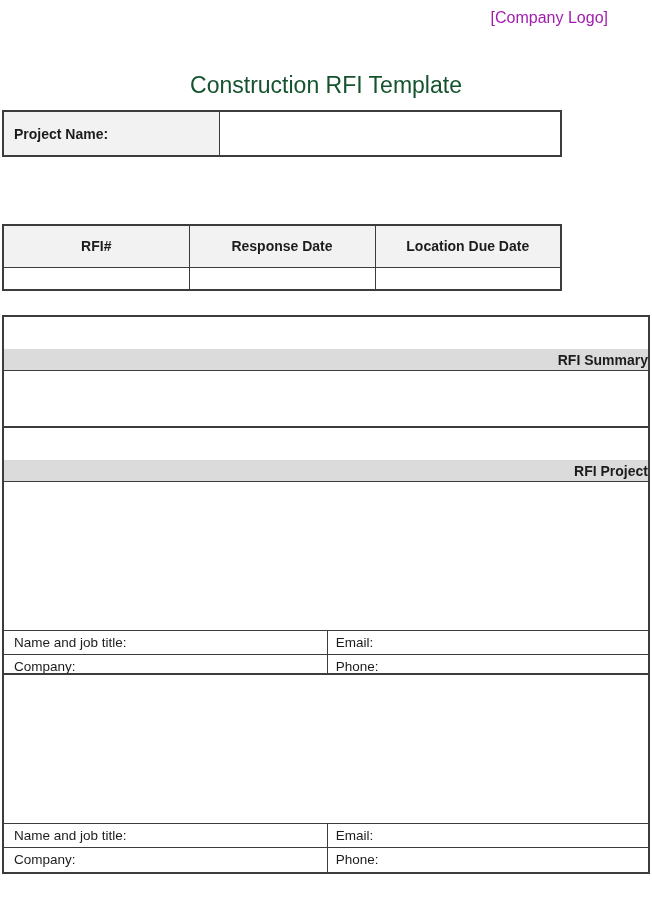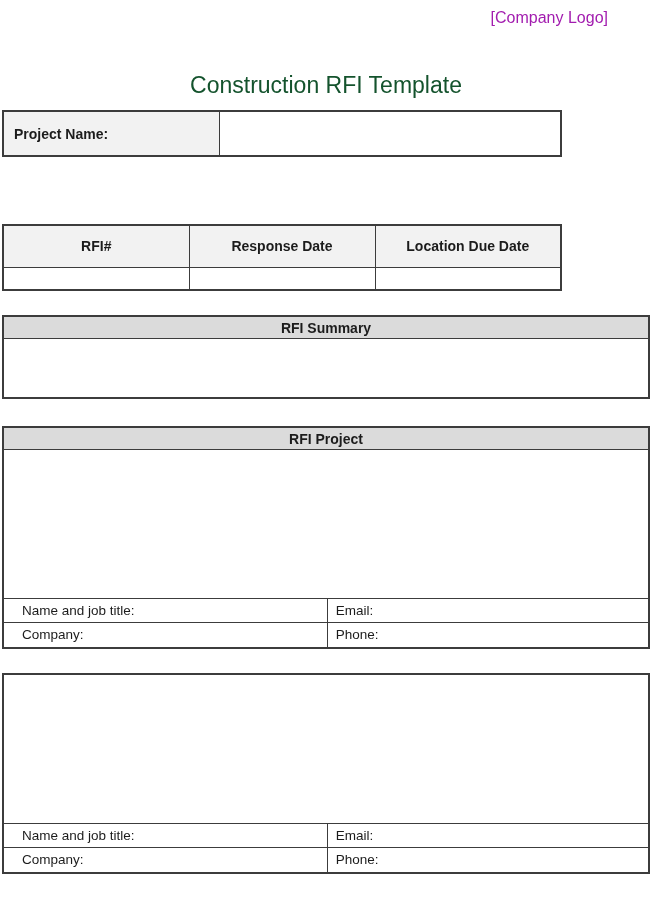--- a/index.html
+++ b/index.html
@@ -66,38 +66,39 @@
     left: 2px;
     width: 648px;
     border: 2px solid #3c3c3c;
     background: #ffffff;
   }
   .sec-h {
     height: 22px;
     line-height: 22px;
     background: #dbdbdb;
     border-bottom: 1.5px solid #3c3c3c;
-    text-align: center;
+    text-align: right;
     font-weight: 700;
     font-size: 14px;
+    margin-top: 32px;
   }
   .sec-b { background: #ffffff; }
   .sec-summary { top: 315px; }
   .sec-summary .sec-b { height: 58px; }
   .sec-question { top: 426px; }
   .sec-response { top: 673px; }
   .sec-question .sec-b, .sec-response .sec-b { height: 148px; }
   .contacts { width: 100%; }
   .contacts td {
     border-top: 1.5px solid #3c3c3c;
     height: 24px;
     font-size: 13.5px;
     font-weight: 400;
     vertical-align: middle;
-    padding-left: 18px;
+    padding-left: 10px;
     background: #ffffff;
   }
   .contacts td + td {
     border-left: 1.5px solid #3c3c3c;
     padding-left: 8px;
   }
   .contacts .c1 { width: 50.2%; }
   .contacts .label { display: inline; }
 </style>
 </head>

